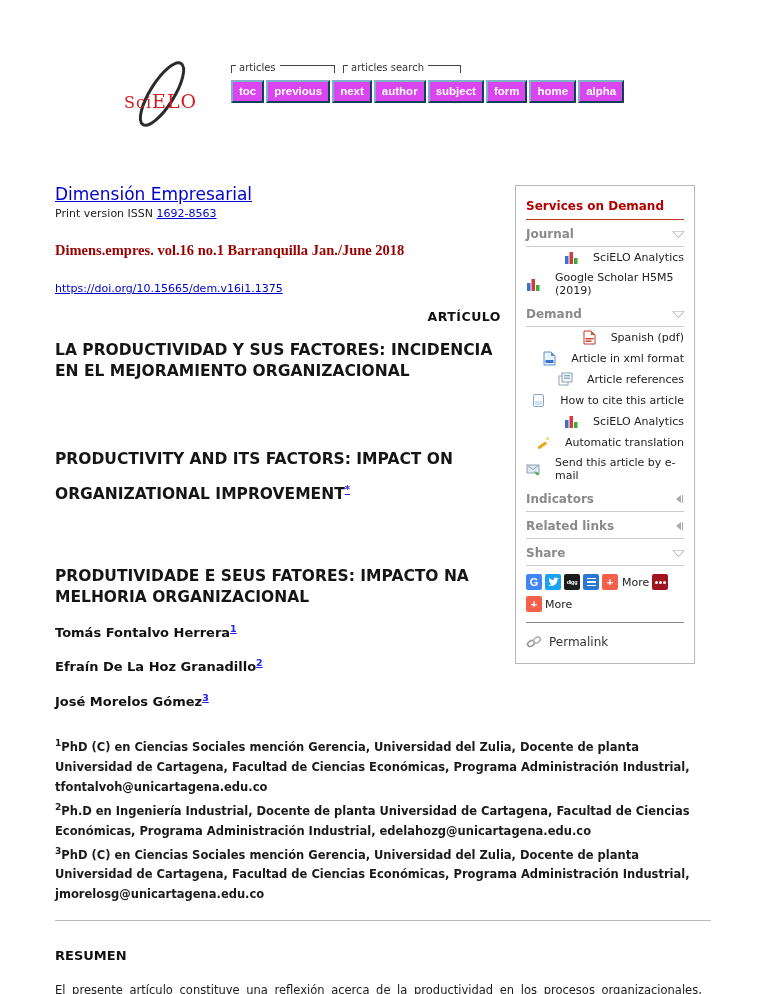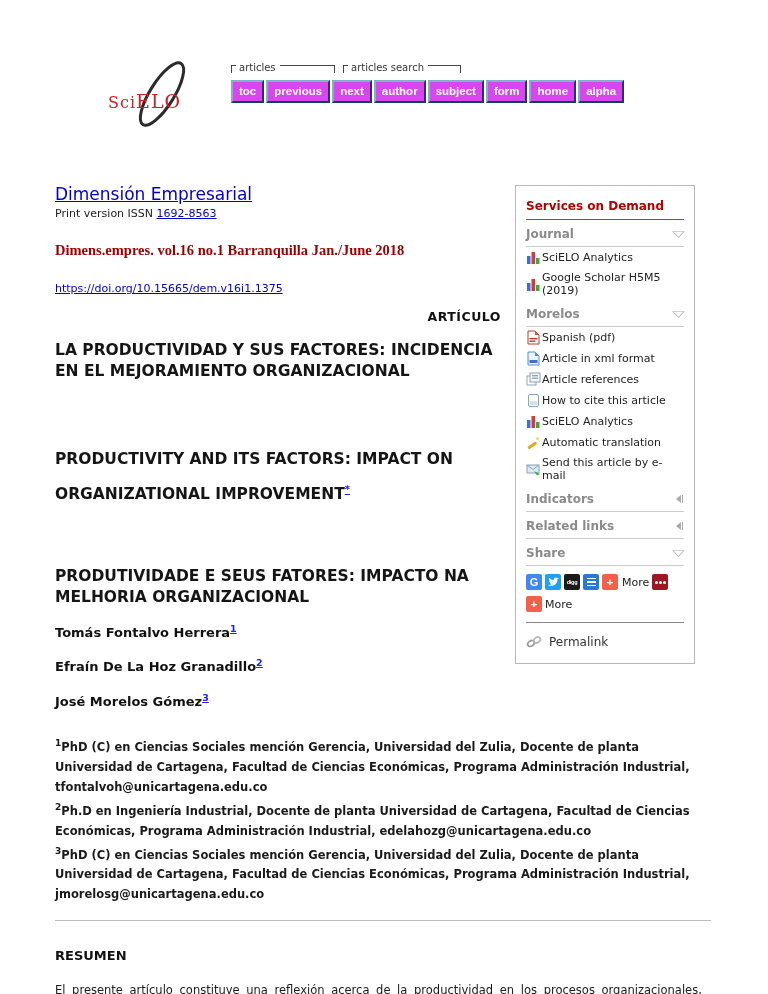--- a/index.html
+++ b/index.html
@@ -1,21 +1,21 @@
 <!DOCTYPE html>
 <html><head>
 <meta charset="utf-8">
 <style>
   html,body{margin:0;padding:0;background:#fff;}
   body{width:768px;height:994px;position:relative;font-family:"DejaVu Sans",sans-serif;color:#1a1a1a;overflow:hidden;}
   a{cursor:pointer;}
 
   
   .logo{position:absolute;left:100px;top:56px;width:118px;height:80px;}
-  .logo-text{position:absolute;left:8px;top:34px;font-family:"DejaVu Serif",serif;color:#cf2027;font-size:19px;letter-spacing:1px;}
+  .logo-text{position:absolute;left:24px;top:34px;font-family:"DejaVu Serif",serif;color:#cf2027;font-size:19px;letter-spacing:1px;}
   .logo-text .sci{font-size:16px;}
   .logo svg{position:absolute;left:0;top:0;}
 
   .nav{position:absolute;left:231px;top:62px;width:330px;}
   .bracket-row{display:flex;}
   .bracket{display:flex;align-items:flex-start;font-size:10px;color:#333;}
   .bracket .lbl{margin:0 4px 0 3px;line-height:12px;}
   .bracket .tickL{width:4px;height:7px;border-left:1px solid #444;border-top:1px solid #444;margin-top:3px;}
   .bracket .line{flex:1;border-top:1px solid #444;margin-top:3px;}
   .bracket .tickR{width:4px;height:7px;border-right:1px solid #444;border-top:1px solid #444;margin-top:3px;}
@@ -52,21 +52,21 @@
   .abstract{margin:20px 0 0;font-size:11.5px;color:#1a1a1a;word-spacing:3px;}
 
   
   .sidebar{position:absolute;left:515px;top:185px;width:158px;border:1px solid #b8b8b8;background:#fff;padding:0 10px 10px;}
   .sb-title{color:#b30000;font-weight:bold;font-size:12px;padding:13px 0 6px;border-bottom:1px solid #c0392b;}
   .sb-head{display:flex;justify-content:space-between;align-items:center;color:#8a8a8a;font-weight:bold;font-size:12px;padding:7px 0 5px;border-bottom:1px solid #ccc;cursor:pointer;}
   .arrow-exp{color:#a9a9a9;font-size:9px;transform:scaleX(1.8);display:inline-block;margin-right:2px;}
   .tree-col{display:inline-flex;align-items:center;margin-right:1px;}
   .tree-col .tri{width:0;height:0;border-top:4px solid transparent;border-bottom:4px solid transparent;border-right:5px solid #aaa;}
   .tree-col .bar{width:1px;height:8px;background:#aaa;margin-left:1px;}
-  .sb-item{display:flex;align-items:center;gap:1px;padding:3px 0;font-size:11px;color:#222;cursor:pointer;}
+  .sb-item{display:flex;align-items:center;gap:14px;padding:3px 0;font-size:11px;color:#222;cursor:pointer;justify-content:flex-end;}
   .sb-item .ic{width:15px;height:15px;flex:0 0 15px;}
   .share-row{display:flex;align-items:center;gap:3px;margin:8px 0 2px;flex-wrap:wrap;}
   .share-sq{width:16px;height:16px;border-radius:2px;display:inline-flex;align-items:center;justify-content:center;color:#fff;font-weight:bold;font-size:11px;font-family:"Liberation Sans",sans-serif;}
   .sq-google{background:#4285f4;}
   .sq-twitter{background:#1da1f2;}
   .sq-digg{background:#1b1b1b;font-size:5.5px;letter-spacing:-.3px;}
   .sq-blogger{background:#2a78d4;flex-direction:column;gap:2px;}
   .sq-blogger i{display:block;width:9px;height:1.5px;background:#fff;}
   .sq-addthis{background:#f4604a;}
   .sq-mendeley{background:#9d1620;gap:1px;}
@@ -166,21 +166,21 @@
   <div class="sb-item">
     <svg class="ic" viewBox="0 0 15 15">
         <rect x="1" y="6" width="3.5" height="8" fill="#3b6fd4"></rect>
         <rect x="5.5" y="2" width="3.5" height="12" fill="#d43b3b"></rect>
         <rect x="10" y="8" width="3.5" height="6" fill="#3bac3b"></rect>
       </svg>
     <span>Google Scholar H5M5 (2019)</span>
   </div>
 
   <div class="sb-head">
-    <span>Morelos</span>
+    <span>Demand</span>
     <span class="arrow-exp">▽</span>
   </div>
   <div class="sb-item">
     <svg class="ic" viewBox="0 0 15 15">
         <path d="M2 1h7l4 4v9H2z" fill="#fff" stroke="#c0392b"></path>
         <path d="M9 1v4h4z" fill="#e74c3c"></path>
         <rect x="3.5" y="8" width="8" height="1.4" fill="#c0392b"></rect>
         <rect x="3.5" y="10.5" width="6" height="1.4" fill="#c0392b"></rect>
       </svg>
     <span>Spanish (pdf)</span>

